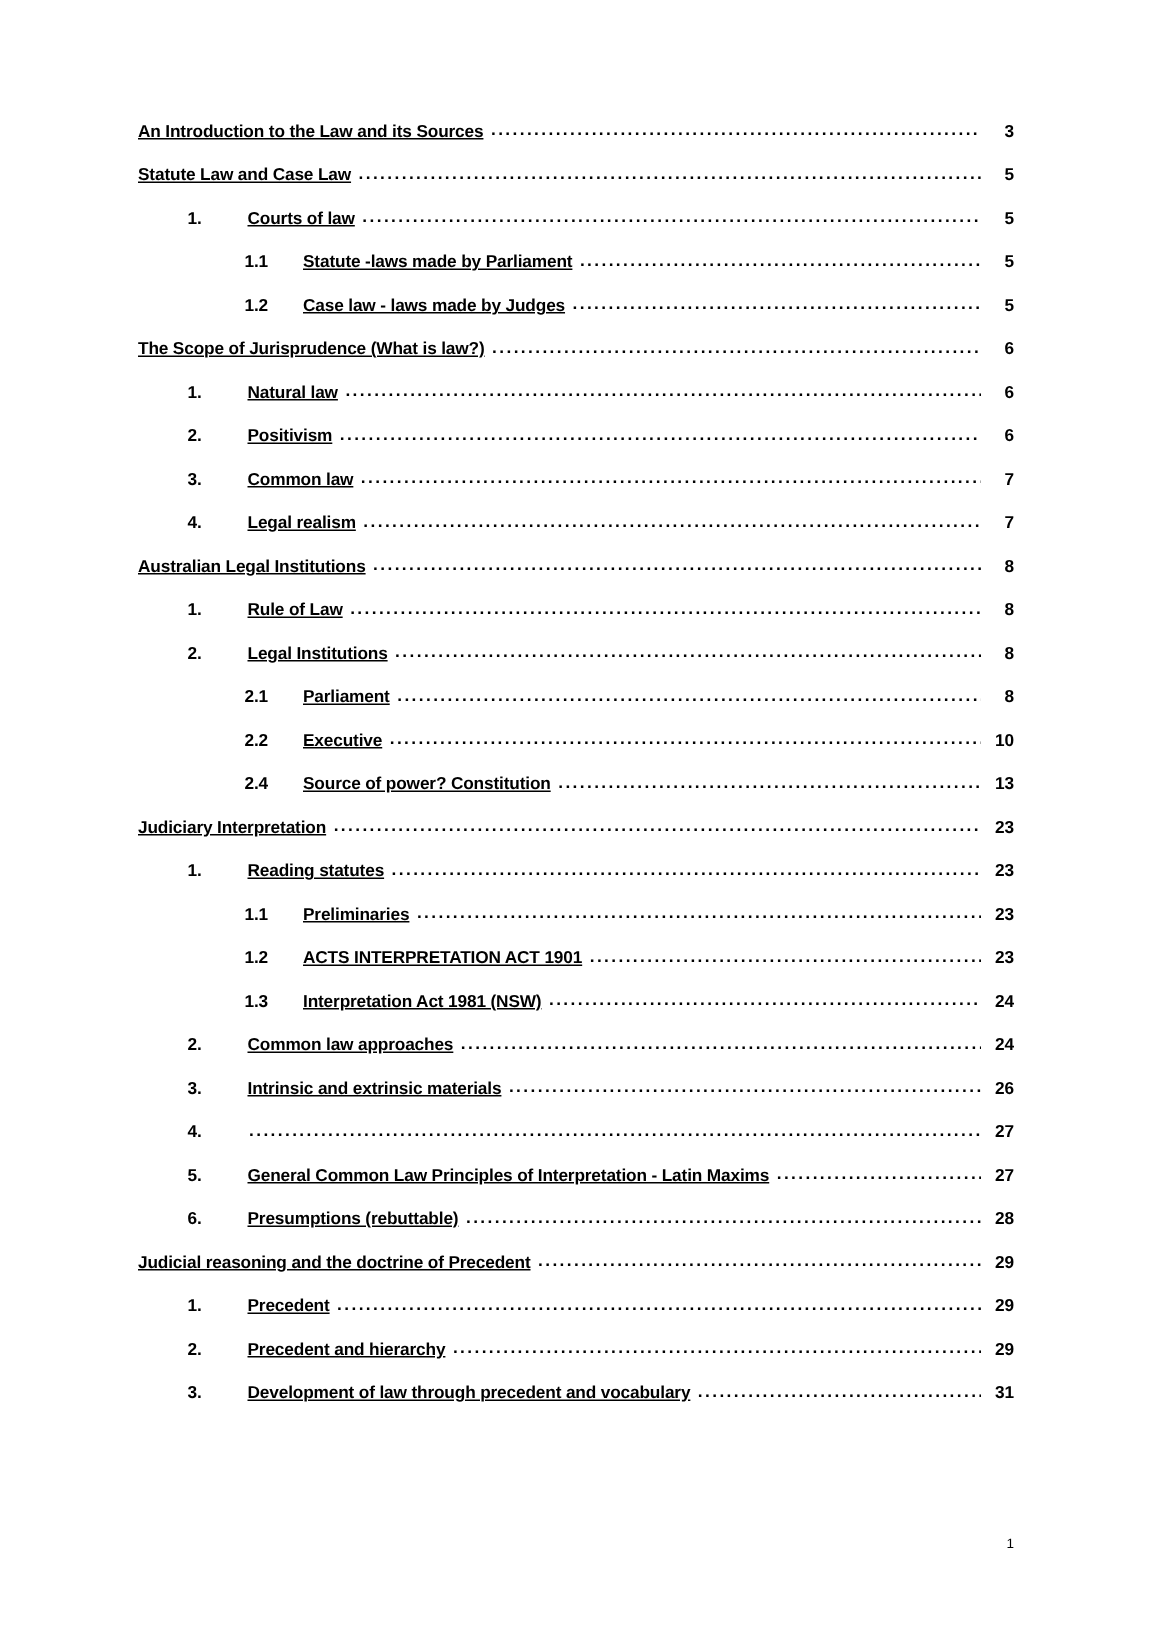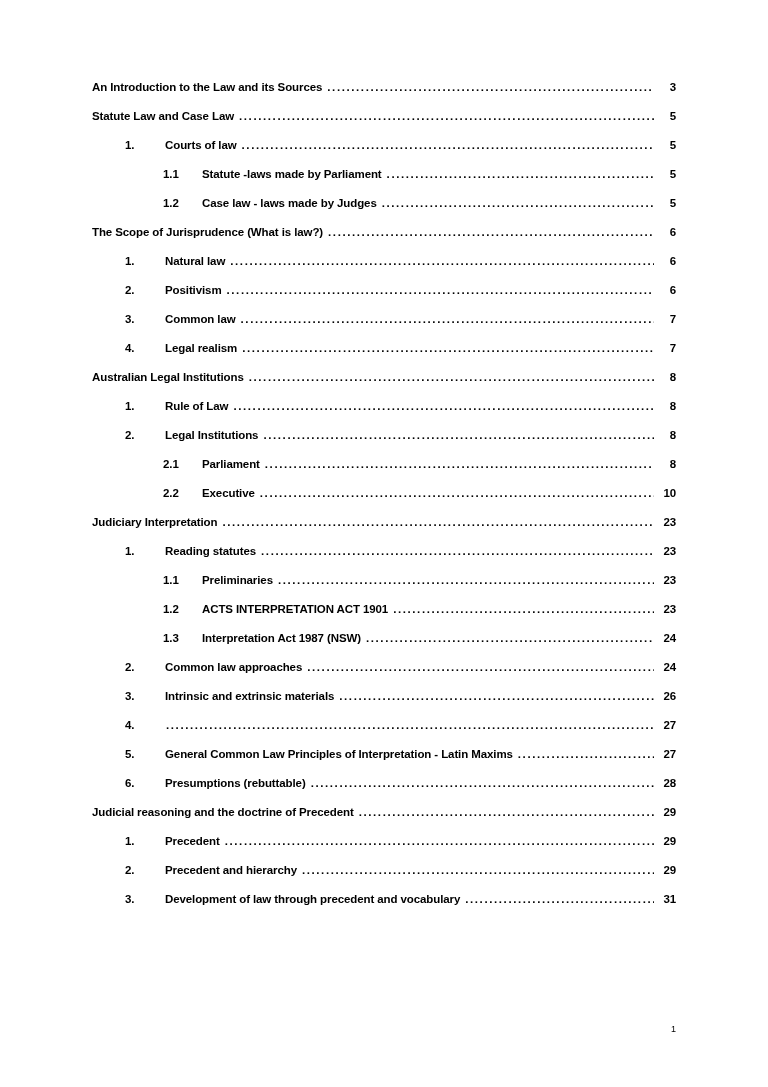--- a/index.html
+++ b/index.html
@@ -52,20 +52,21 @@
     box-sizing: content-box;
   }
   .num {
     font-weight: bold;
     font-size: 11.5px;
   }
   .title {
     font-weight: bold;
     font-size: 11.5px;
     padding-right: 4px;
+    text-decoration: underline;
   }
   .leader {
     flex: 1 1 auto;
     overflow: hidden;
     position: relative;
     height: 11px;
     margin: 0 1px;
   }
   .leader::before {
     content: "......................................................................................................................................................................";
@@ -181,20 +182,26 @@
         <span class="title">Parliament</span>
         <span class="leader"></span>
         <span class="pageno">8</span>
       </div>
       <div class="toc-row lvl-2">
         <span class="num">2.2</span>
         <span class="title">Executive</span>
         <span class="leader"></span>
         <span class="pageno">10</span>
       </div>
+      <div class="toc-row lvl-2">
+        <span class="num">2.4</span>
+        <span class="title">Source of power? Constitution</span>
+        <span class="leader"></span>
+        <span class="pageno">13</span>
+      </div>
       <div class="toc-row lvl-0">
         <span class="title">Judiciary Interpretation</span>
         <span class="leader"></span>
         <span class="pageno">23</span>
       </div>
       <div class="toc-row lvl-1">
         <span class="num">1.</span>
         <span class="title">Reading statutes</span>
         <span class="leader"></span>
         <span class="pageno">23</span>
@@ -206,21 +213,21 @@
         <span class="pageno">23</span>
       </div>
       <div class="toc-row lvl-2">
         <span class="num">1.2</span>
         <span class="title">ACTS INTERPRETATION ACT 1901</span>
         <span class="leader"></span>
         <span class="pageno">23</span>
       </div>
       <div class="toc-row lvl-2">
         <span class="num">1.3</span>
-        <span class="title">Interpretation Act 1987 (NSW)</span>
+        <span class="title">Interpretation Act 1981 (NSW)</span>
         <span class="leader"></span>
         <span class="pageno">24</span>
       </div>
       <div class="toc-row lvl-1">
         <span class="num">2.</span>
         <span class="title">Common law approaches</span>
         <span class="leader"></span>
         <span class="pageno">24</span>
       </div>
       <div class="toc-row lvl-1">

